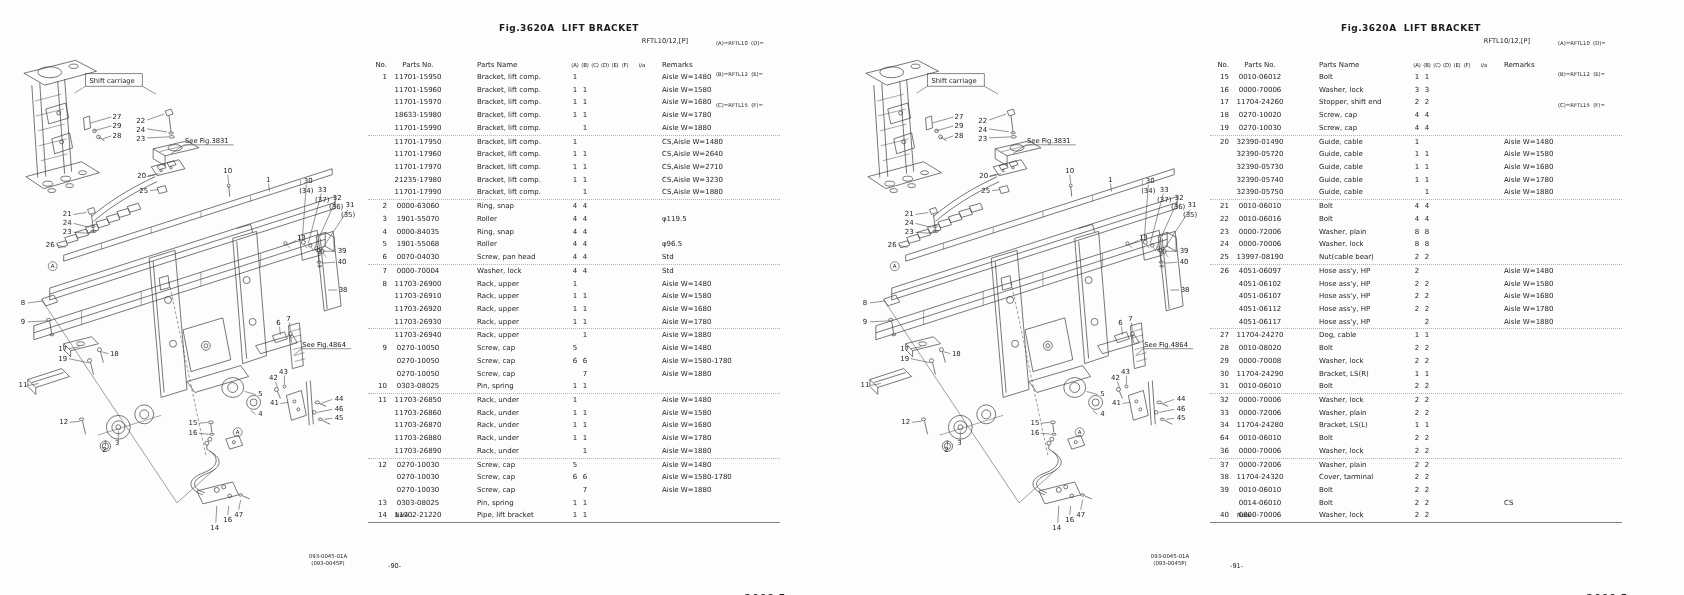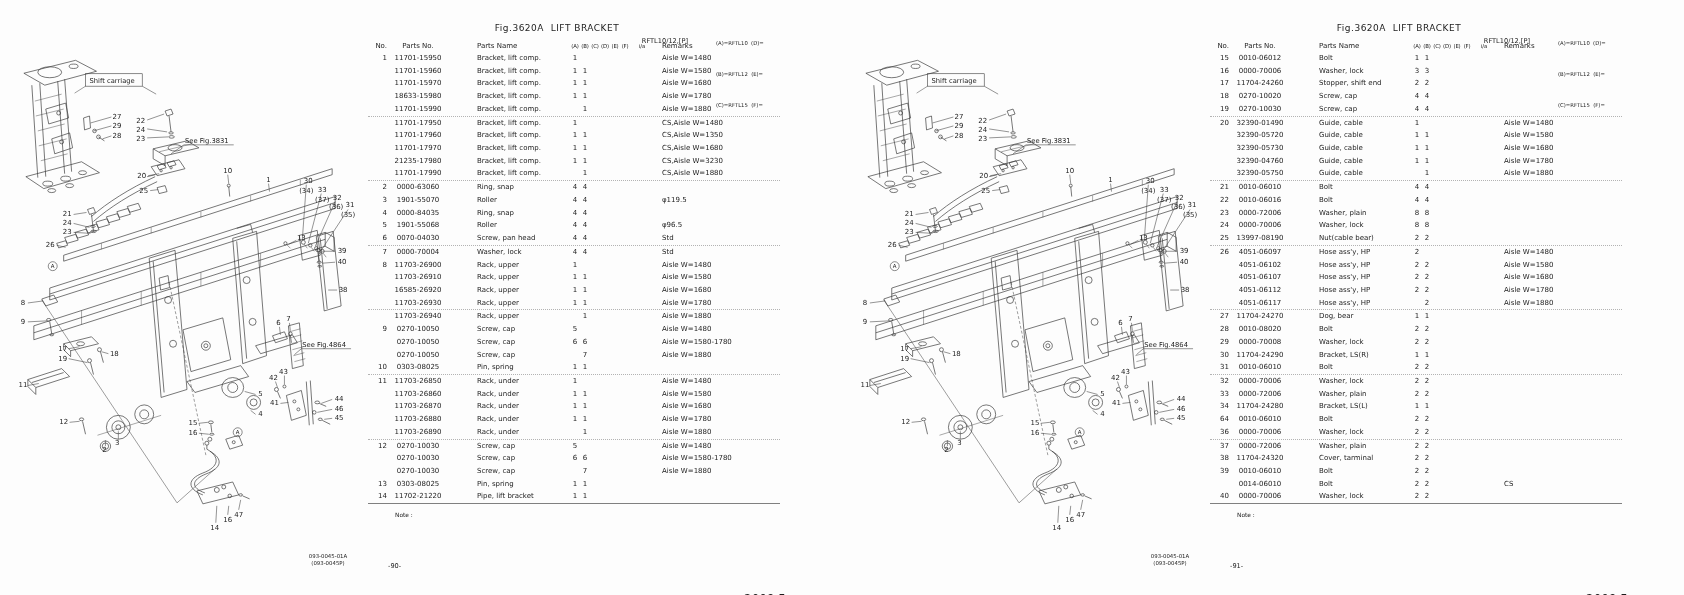--- a/index.html
+++ b/index.html
@@ -2,24 +2,24 @@
 <html><head>
 <meta charset="utf-8">
 <style>
   html,body{margin:0;padding:0;}
   body{width:1684px;height:595px;background:#fefefe;font-family:"DejaVu Sans","Liberation Sans",sans-serif;color:#1c1c1c;}
   .sheet{position:relative;width:1684px;height:595px;overflow:hidden;background:#fdfdfd;}
   .page{position:absolute;top:0;width:842px;height:595px;}
   .page[data-page="0"]{left:0;}
   .page[data-page="1"]{left:842px;}
   .diagram{position:absolute;left:2px;top:0;width:360px;height:595px;}
-  .pg-title{position:absolute;left:426px;top:23px;width:262px;text-align:center;font-size:9px;letter-spacing:.5px;white-space:pre;}
+  .pg-title{position:absolute;left:438px;top:23px;width:262px;text-align:center;font-size:9px;letter-spacing:.5px;white-space:pre;font-weight:bold;}
   .pg-sub{position:absolute;left:426px;top:37px;width:262px;text-align:right;font-size:6.6px;}
   .legend{position:absolute;left:716px;top:17px;font-size:5.3px;line-height:10.4px;white-space:pre;}
-  .ptable{position:absolute;left:368px;top:41px;width:412px;border-bottom:.8px solid #808080;}
+  .ptable{position:absolute;left:368px;top:60px;width:412px;border-bottom:.8px solid #808080;}
   .trow{display:grid;grid-template-columns:22px 56px 124px 10px 10px 10px 10px 10px 10px 24px 1fr;height:12.72px;line-height:12.72px;font-size:7px;white-space:nowrap;}
   .trow.thead{height:11px;line-height:11px;}
   .trow.sep{border-bottom:.8px dotted #b3b3b3;}
   .tc{overflow:visible;}
   .c0{text-align:right;padding-right:3px;}
   .c1{text-align:center;}
   .c2{padding-left:31px;}
   .c3,.c4,.c5,.c6,.c7,.c8{text-align:center;}
   .thead .c3,.thead .c4,.thead .c5,.thead .c6,.thead .c7,.thead .c8,.thead .c9{font-size:5.4px;letter-spacing:-.2px;}
   .c9{text-align:center;}
@@ -408,34 +408,34 @@
           <div class="tc c0"></div>
           <div class="tc c1">11701-17960</div>
           <div class="tc c2">Bracket, lift comp.</div>
           <div class="tc c3">1</div>
           <div class="tc c4">1</div>
           <div class="tc c5"></div>
           <div class="tc c6"></div>
           <div class="tc c7"></div>
           <div class="tc c8"></div>
           <div class="tc c9"></div>
-          <div class="tc c10">CS,Aisle W=1350</div>
+          <div class="tc c10">CS,Aisle W=2640</div>
         </div>
         <div class="trow">
           <div class="tc c0"></div>
           <div class="tc c1">11701-17970</div>
           <div class="tc c2">Bracket, lift comp.</div>
           <div class="tc c3">1</div>
           <div class="tc c4">1</div>
           <div class="tc c5"></div>
           <div class="tc c6"></div>
           <div class="tc c7"></div>
           <div class="tc c8"></div>
           <div class="tc c9"></div>
-          <div class="tc c10">CS,Aisle W=1680</div>
+          <div class="tc c10">CS,Aisle W=2710</div>
         </div>
         <div class="trow">
           <div class="tc c0"></div>
           <div class="tc c1">21235-17980</div>
           <div class="tc c2">Bracket, lift comp.</div>
           <div class="tc c3">1</div>
           <div class="tc c4">1</div>
           <div class="tc c5"></div>
           <div class="tc c6"></div>
           <div class="tc c7"></div>
@@ -555,21 +555,21 @@
           <div class="tc c4">1</div>
           <div class="tc c5"></div>
           <div class="tc c6"></div>
           <div class="tc c7"></div>
           <div class="tc c8"></div>
           <div class="tc c9"></div>
           <div class="tc c10">Aisle W=1580</div>
         </div>
         <div class="trow">
           <div class="tc c0"></div>
-          <div class="tc c1">16585-26920</div>
+          <div class="tc c1">11703-26920</div>
           <div class="tc c2">Rack, upper</div>
           <div class="tc c3">1</div>
           <div class="tc c4">1</div>
           <div class="tc c5"></div>
           <div class="tc c6"></div>
           <div class="tc c7"></div>
           <div class="tc c8"></div>
           <div class="tc c9"></div>
           <div class="tc c10">Aisle W=1680</div>
         </div>
@@ -915,21 +915,21 @@
           <div class="tc c4">1</div>
           <div class="tc c5"></div>
           <div class="tc c6"></div>
           <div class="tc c7"></div>
           <div class="tc c8"></div>
           <div class="tc c9"></div>
           <div class="tc c10">Aisle W=1680</div>
         </div>
         <div class="trow">
           <div class="tc c0"></div>
-          <div class="tc c1">32390-04760</div>
+          <div class="tc c1">32390-05740</div>
           <div class="tc c2">Guide, cable</div>
           <div class="tc c3">1</div>
           <div class="tc c4">1</div>
           <div class="tc c5"></div>
           <div class="tc c6"></div>
           <div class="tc c7"></div>
           <div class="tc c8"></div>
           <div class="tc c9"></div>
           <div class="tc c10">Aisle W=1780</div>
         </div>
@@ -1072,21 +1072,21 @@
           <div class="tc c5"></div>
           <div class="tc c6"></div>
           <div class="tc c7"></div>
           <div class="tc c8"></div>
           <div class="tc c9"></div>
           <div class="tc c10">Aisle W=1880</div>
         </div>
         <div class="trow">
           <div class="tc c0">27</div>
           <div class="tc c1">11704-24270</div>
-          <div class="tc c2">Dog, bear</div>
+          <div class="tc c2">Dog, cable</div>
           <div class="tc c3">1</div>
           <div class="tc c4">1</div>
           <div class="tc c5"></div>
           <div class="tc c6"></div>
           <div class="tc c7"></div>
           <div class="tc c8"></div>
           <div class="tc c9"></div>
           <div class="tc c10"></div>
         </div>
         <div class="trow">

